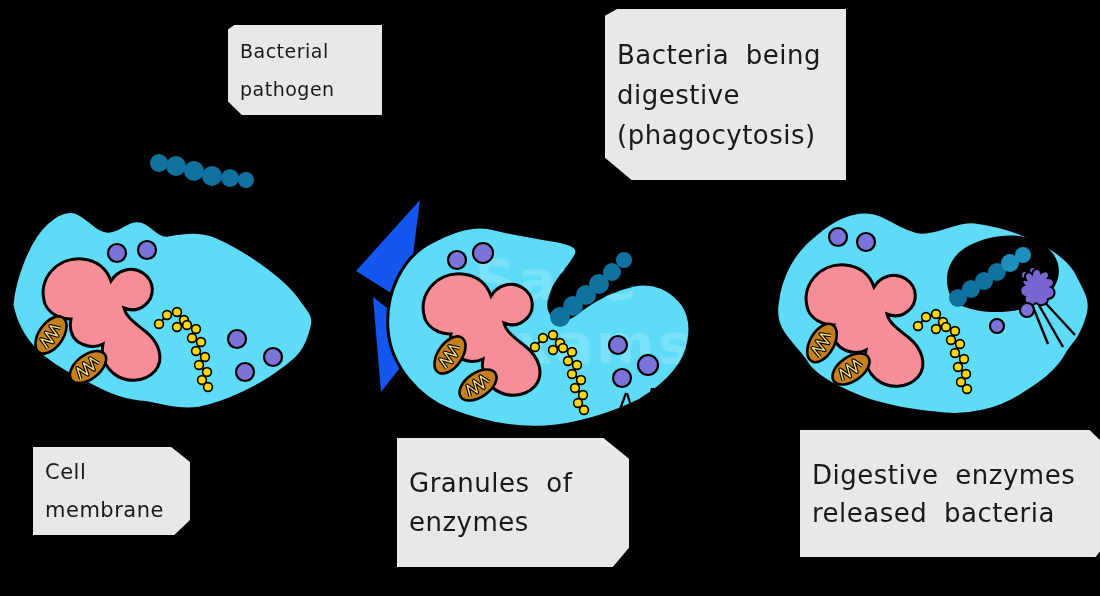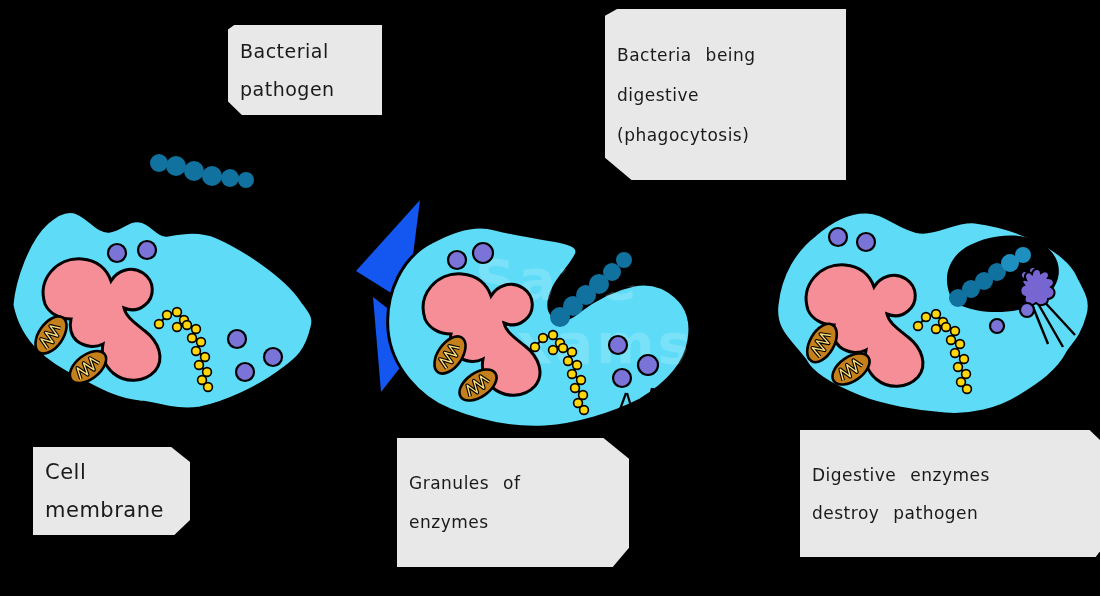--- a/index.html
+++ b/index.html
@@ -25,21 +25,21 @@
   .vac{fill:var(--vacuole);}
   .lys{fill:var(--lysosome);stroke:#000;stroke-width:2;}
   .ray{stroke:#000;stroke-width:2.4;fill:none;}
   .arrow{stroke:#000;stroke-width:2.2;fill:none;}
   .wm{fill:#ffffff;opacity:.17;font-family:"DejaVu Sans",sans-serif;font-weight:bold;font-size:56px;letter-spacing:3px;}
   
   .tag{
     position:absolute;background:var(--tag_bg);color:var(--tag_text);
     display:flex;flex-direction:column;justify-content:center;
     padding:6px 12px;box-sizing:border-box;
-    font-size:17px;letter-spacing:.5px;word-spacing:8px;
+    font-size:26px;letter-spacing:.5px;word-spacing:8px;
   }
   .tag-line{white-space:nowrap;}
   .tag-pathogen{left:228px;top:25px;width:154px;height:90px;line-height:38px;font-size:19px;
     clip-path:polygon(4% 0,100% 0,100% 100%,9% 100%,0 85%,0 5%);}
   .tag-engulf{left:605px;top:9px;width:241px;height:171px;line-height:40px;
     clip-path:polygon(5% 0,100% 0,100% 100%,11% 100%,0 87%,0 4%);}
   .tag-membrane{left:33px;top:447px;width:157px;height:88px;line-height:38px;font-size:21px;
     clip-path:polygon(0 0,88% 0,100% 17%,100% 83%,90% 100%,0 100%);}
   .tag-granules{left:397px;top:438px;width:232px;height:129px;line-height:39px;
     clip-path:polygon(0 0,89% 0,100% 16%,100% 85%,93% 100%,0 100%);}
@@ -208,15 +208,15 @@
 </div>
 
 <div class="tag tag-granules">
   <div class="tag-line">Granules of</div>
   <div class="tag-line">enzymes</div>
   <span class="ring ring-right"></span>
 </div>
 
 <div class="tag tag-destroy">
   <div class="tag-line">Digestive enzymes</div>
-  <div class="tag-line">destroy pathogen</div>
+  <div class="tag-line">released bacteria</div>
   <span class="ring ring-right"></span>
 </div>
 
 </body></html>

